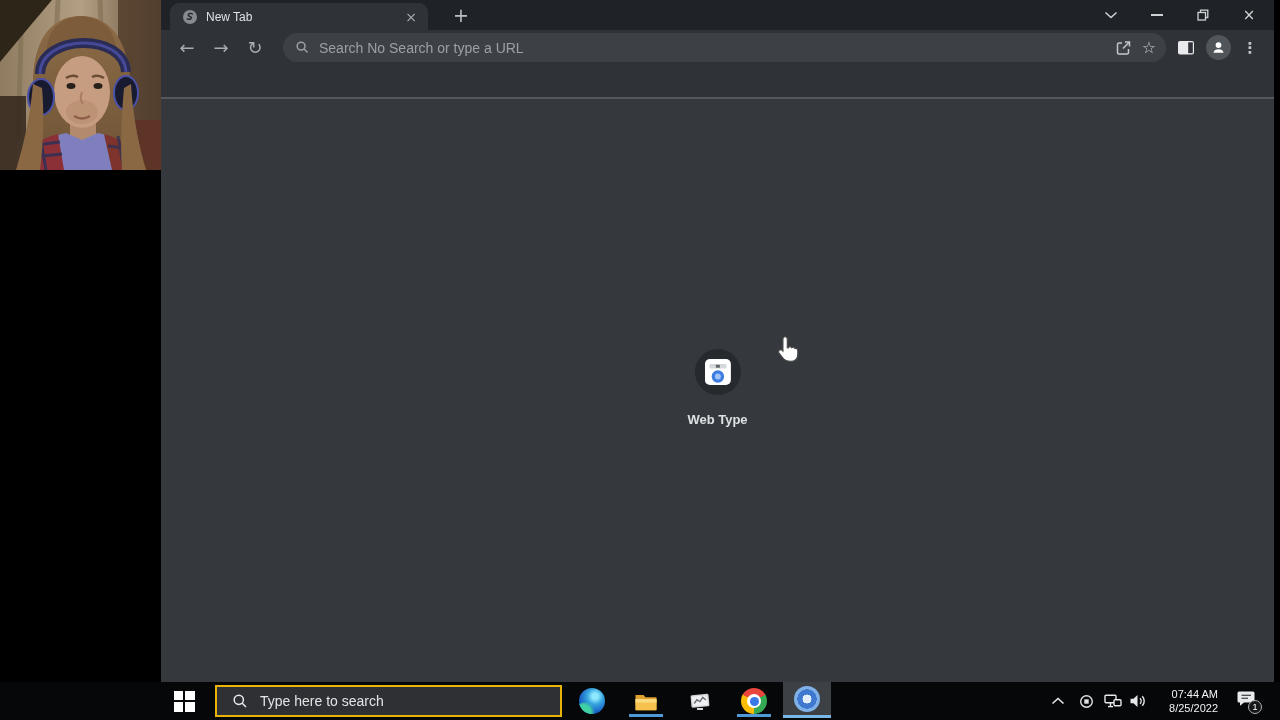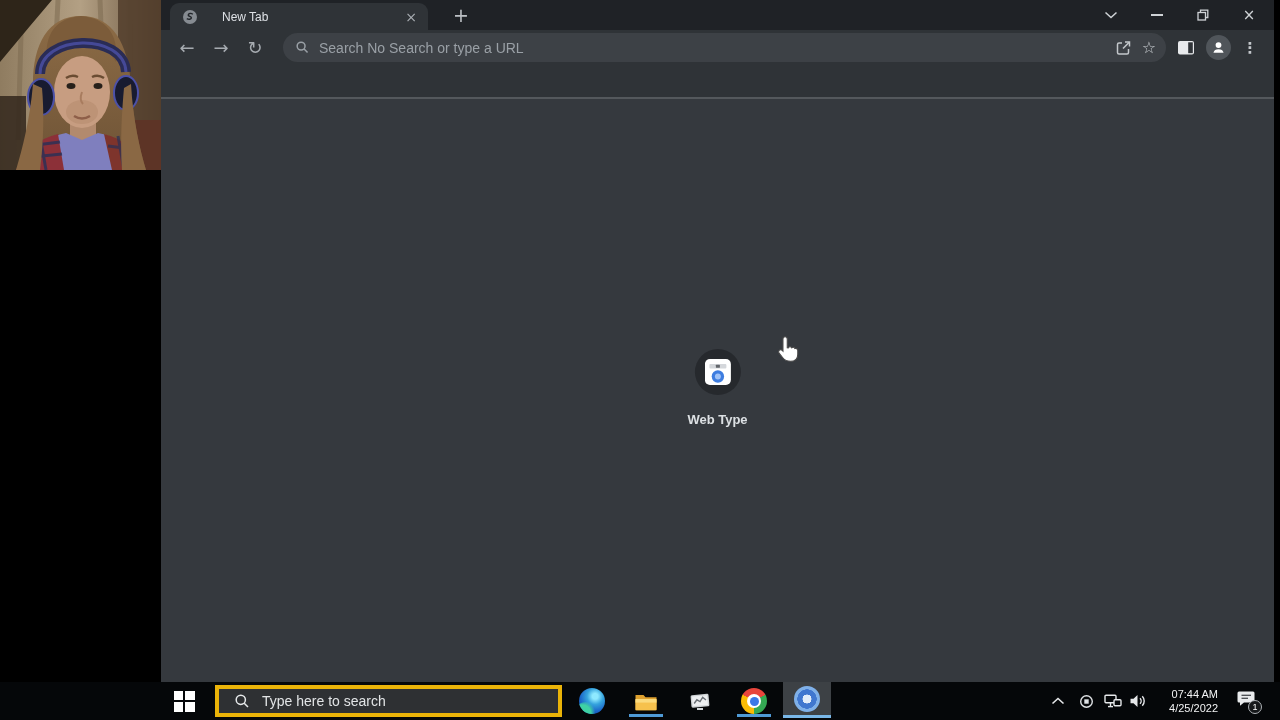--- a/index.html
+++ b/index.html
@@ -13,21 +13,21 @@
   body{font-family:"Liberation Sans",sans-serif;}
   .stage{position:relative;width:1280px;height:720px;background:#000;overflow:hidden;}
 
   
   .webcam{position:absolute;left:0;top:0;width:161px;height:170px;background:#6b5640;}
 
   
   .browser{position:absolute;left:161px;top:0;width:1113px;height:682px;background:var(--content);}
   .tabstrip{position:relative;height:30px;background:var(--frame);}
   .tab{position:absolute;left:9px;top:3px;width:258px;height:27px;background:var(--toolbar);
-       border-radius:9px 9px 0 0;display:flex;align-items:center;padding:0 8px 0 12px;gap:16px;}
+       border-radius:9px 9px 0 0;display:flex;align-items:center;padding:0 8px 0 12px;}
   .tab-favicon{flex:0 0 16px;height:16px;margin-right:8px;}
   .tab-title{font-size:12px;color:var(--text-primary);white-space:nowrap;overflow:hidden;flex:1;}
   .tab-close{flex:0 0 18px;height:18px;border-radius:50%;color:#a8adb2;font-size:14px;line-height:18px;
              text-align:center;font-family:"DejaVu Sans",sans-serif;cursor:default;}
   .newtab-btn{position:absolute;left:288px;top:5px;width:24px;height:21px;color:#bcc0c4;font-size:19px;
               line-height:20px;text-align:center;font-family:"DejaVu Sans",sans-serif;}
   .win-controls{position:absolute;right:2px;top:0;height:30px;display:flex;}
   .wc{width:46px;height:30px;display:flex;align-items:center;justify-content:center;color:#cfd3d6;}
   .wc-close{font-size:15px;font-family:"DejaVu Sans",sans-serif;}
   .minus-bar{width:12px;height:2px;background:#cfd3d6;}
@@ -55,21 +55,21 @@
   .cursor{position:absolute;left:614px;top:236px;width:26px;height:30px;}
 
   .right-edge{position:absolute;right:0;top:0;width:6px;height:682px;background:#000;}
 
   
   .taskbar{position:absolute;left:0;top:682px;width:1280px;height:38px;background:var(--taskbar);}
   .start-btn{position:absolute;left:161px;top:0;width:46px;height:38px;display:flex;align-items:center;justify-content:center;}
   .win-logo{width:21px;height:21px;display:grid;grid-template-columns:1fr 1fr;grid-template-rows:1fr 1fr;gap:2px;}
   .win-logo div{background:#fff;}
   .tb-search{position:absolute;left:215px;top:3px;width:347px;height:32px;background:var(--search-box);
-             border:4px solid #eab308;display:flex;align-items:center;padding-left:15px;}
+             border:2px solid #eab308;display:flex;align-items:center;padding-left:15px;}
   .tb-search span{margin-left:12px;font-size:14px;color:#e2e4e6;}
   .task-tile{position:absolute;top:4px;width:30px;height:30px;display:flex;align-items:center;justify-content:center;}
   .underline{position:absolute;top:32px;height:3px;width:34px;background:var(--underline-blue);}
   .active-tile{position:absolute;left:783px;top:0;width:48px;height:33px;background:var(--active-tile);
                display:flex;align-items:center;justify-content:center;}
   .active-underline{position:absolute;left:783px;top:33px;width:48px;height:3px;background:var(--underline-blue-bright);}
 
   .edge-logo{width:26px;height:26px;border-radius:50%;position:relative;overflow:hidden;
     background:radial-gradient(circle at 62% 32%,#8ee9ff 0 12%,#35a3dd 34%,#1b66c9 62%,#0d3f96 95%);}
   .edge-logo::before{content:"";position:absolute;left:-4px;bottom:-5px;width:22px;height:17px;border-radius:50%;
@@ -317,21 +317,21 @@
     <div class="tray-icon" style="left:1129px;top:11px">
       <svg width="18" height="16" viewBox="0 0 18 16">
         <path d="M1.5 5.8 h3 L8.5 2 v12 L4.5 10.2 h-3 Z" fill="#e6e8ea"></path>
         <path d="M11 5.2 a4 4 0 0 1 0 5.6" stroke="#e6e8ea" stroke-width="1.4" fill="none"></path>
         <path d="M13.3 3.2 a7 7 0 0 1 0 9.6" stroke="#e6e8ea" stroke-width="1.4" fill="none"></path>
       </svg>
     </div>
 
     <div class="clock">
       <div>07:44 AM</div>
-      <div>4/25/2022</div>
+      <div>8/25/2022</div>
     </div>
 
     <div class="notif">
       <svg width="20" height="17" viewBox="0 0 20 17">
         <path d="M3 1.5 h14 a1.5 1.5 0 0 1 1.5 1.5 v8 a1.5 1.5 0 0 1 -1.5 1.5 h-9 l-4 3.2 v-3.2 h-1 a1.5 1.5 0 0 1 -1.5 -1.5 v-8 a1.5 1.5 0 0 1 1.5 -1.5 z" fill="#e8eaec"></path>
         <line x1="5.5" y1="5.3" x2="15" y2="5.3" stroke="#45494d" stroke-width="1.3"></line>
         <line x1="5.5" y1="8.3" x2="12" y2="8.3" stroke="#45494d" stroke-width="1.3"></line>
       </svg>
       <div class="notif-badge">1</div>
     </div>

